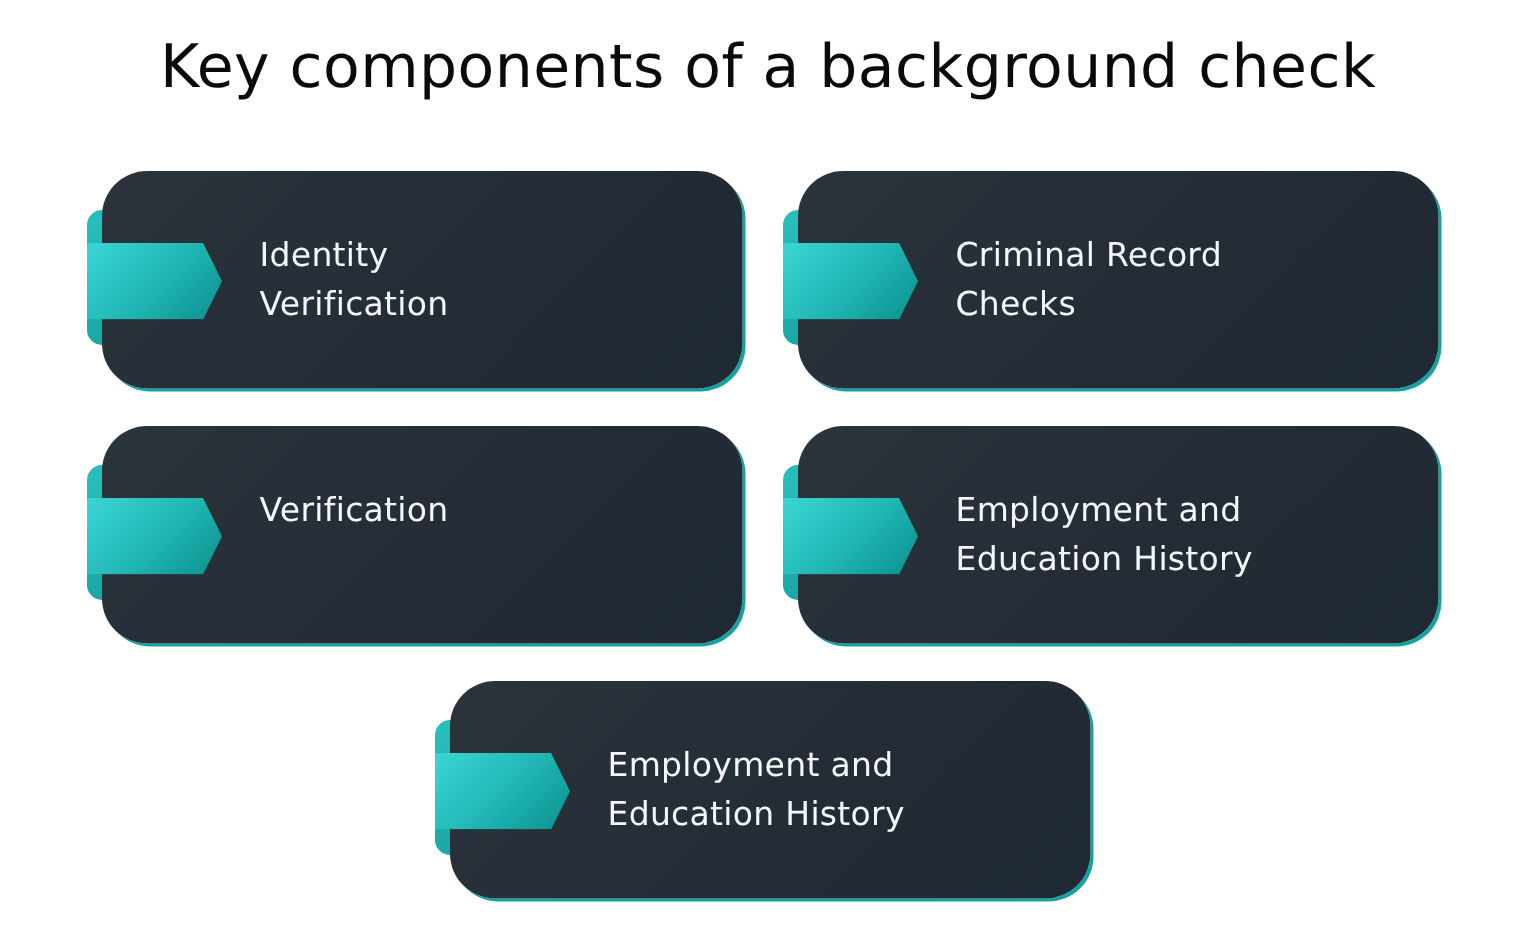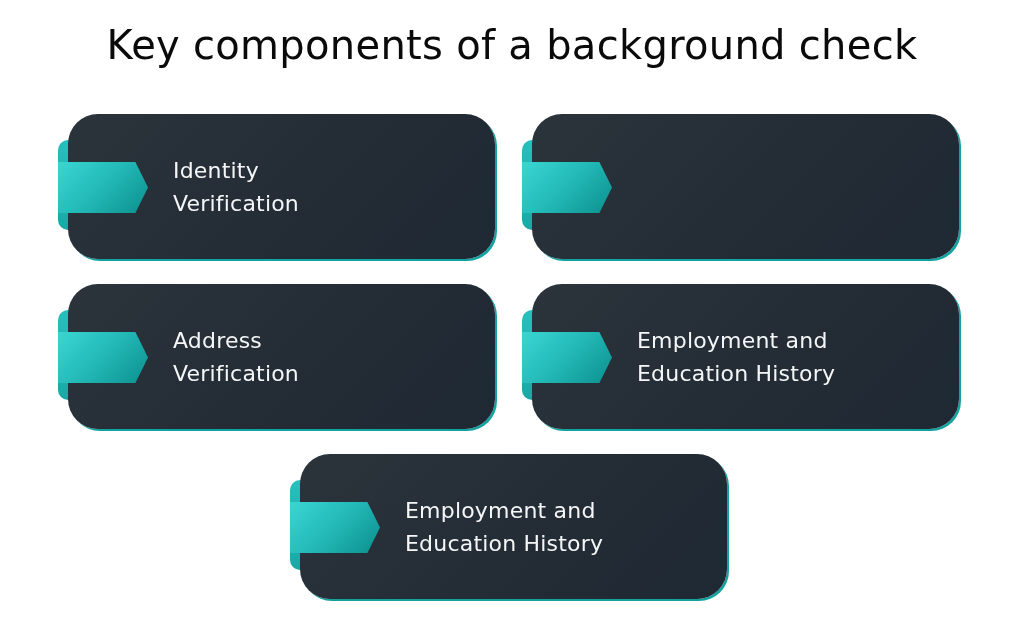--- a/index.html
+++ b/index.html
@@ -85,29 +85,30 @@
     <span>Identity</span>
     <span>Verification</span>
   </div>
 </div>
 
 <div class="card-wrap" style="left:532px; top:114px;">
   <div class="ribbon-back"></div>
   <div class="card"></div>
   <div class="ribbon-front"></div>
   <div class="card-text">
+    <span>Criminal Record</span>
+    <span>Checks</span>
   </div>
 </div>
 
 <div class="card-wrap" style="left:68px; top:284px;">
   <div class="ribbon-back"></div>
   <div class="card"></div>
   <div class="ribbon-front"></div>
   <div class="card-text">
-    <span>Address</span>
     <span>Verification</span>
   </div>
 </div>
 
 <div class="card-wrap" style="left:532px; top:284px;">
   <div class="ribbon-back"></div>
   <div class="card"></div>
   <div class="ribbon-front"></div>
   <div class="card-text">
     <span>Employment and</span>

